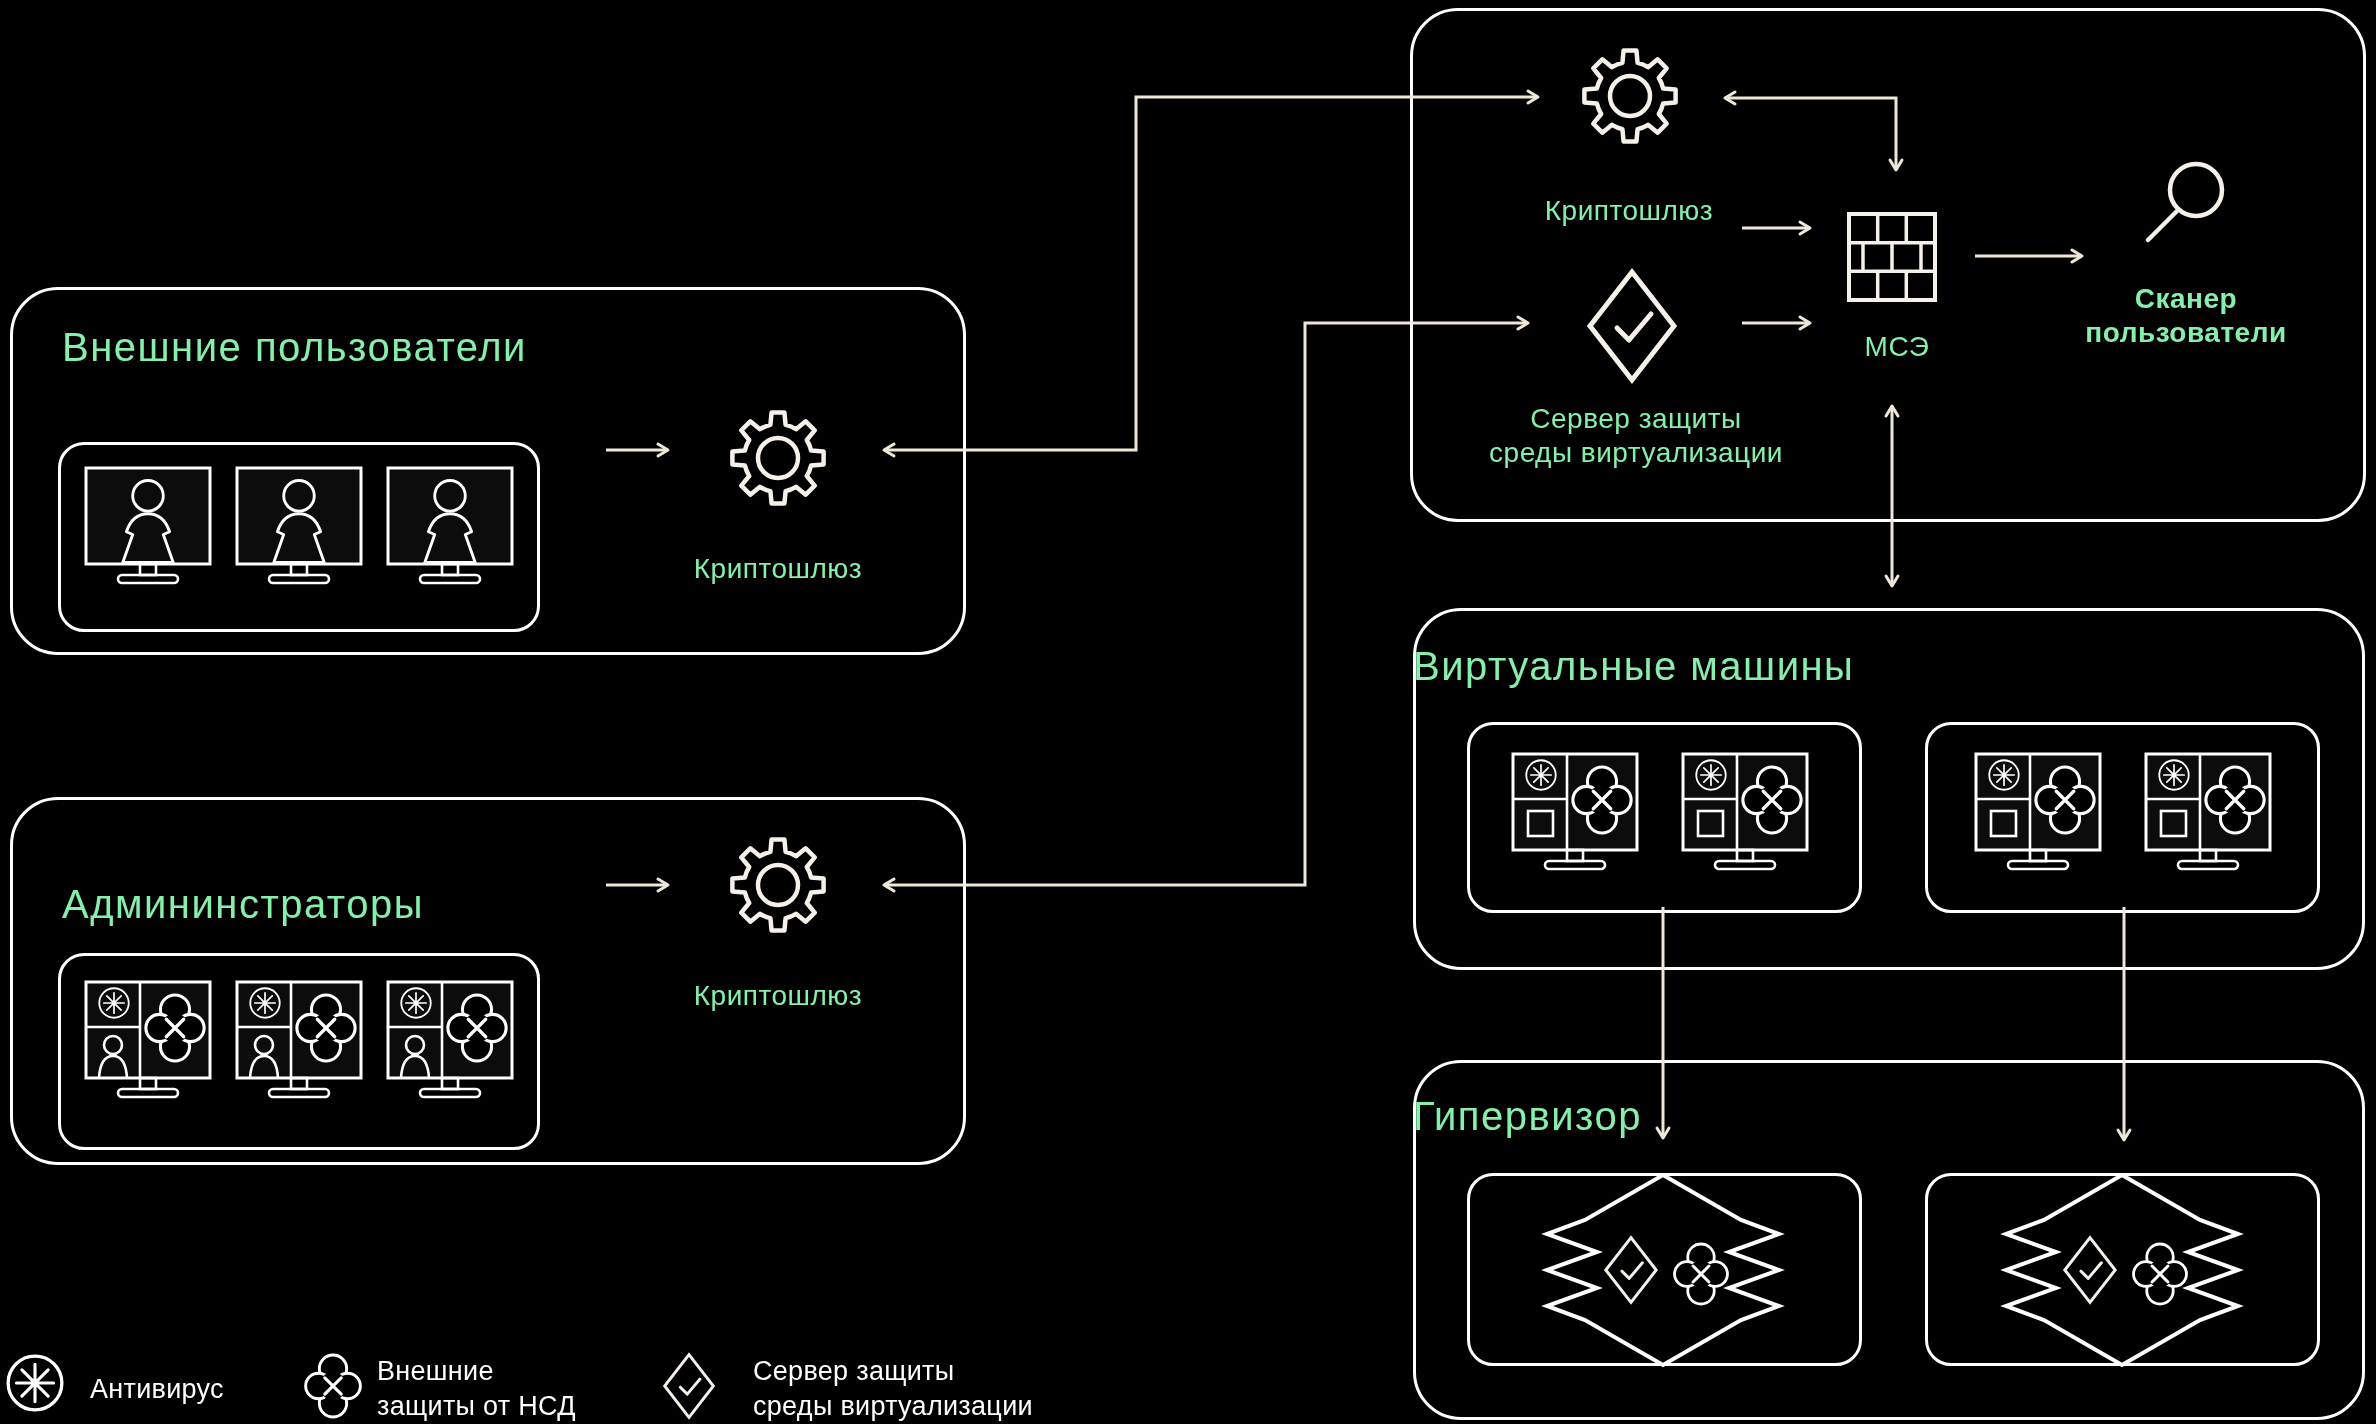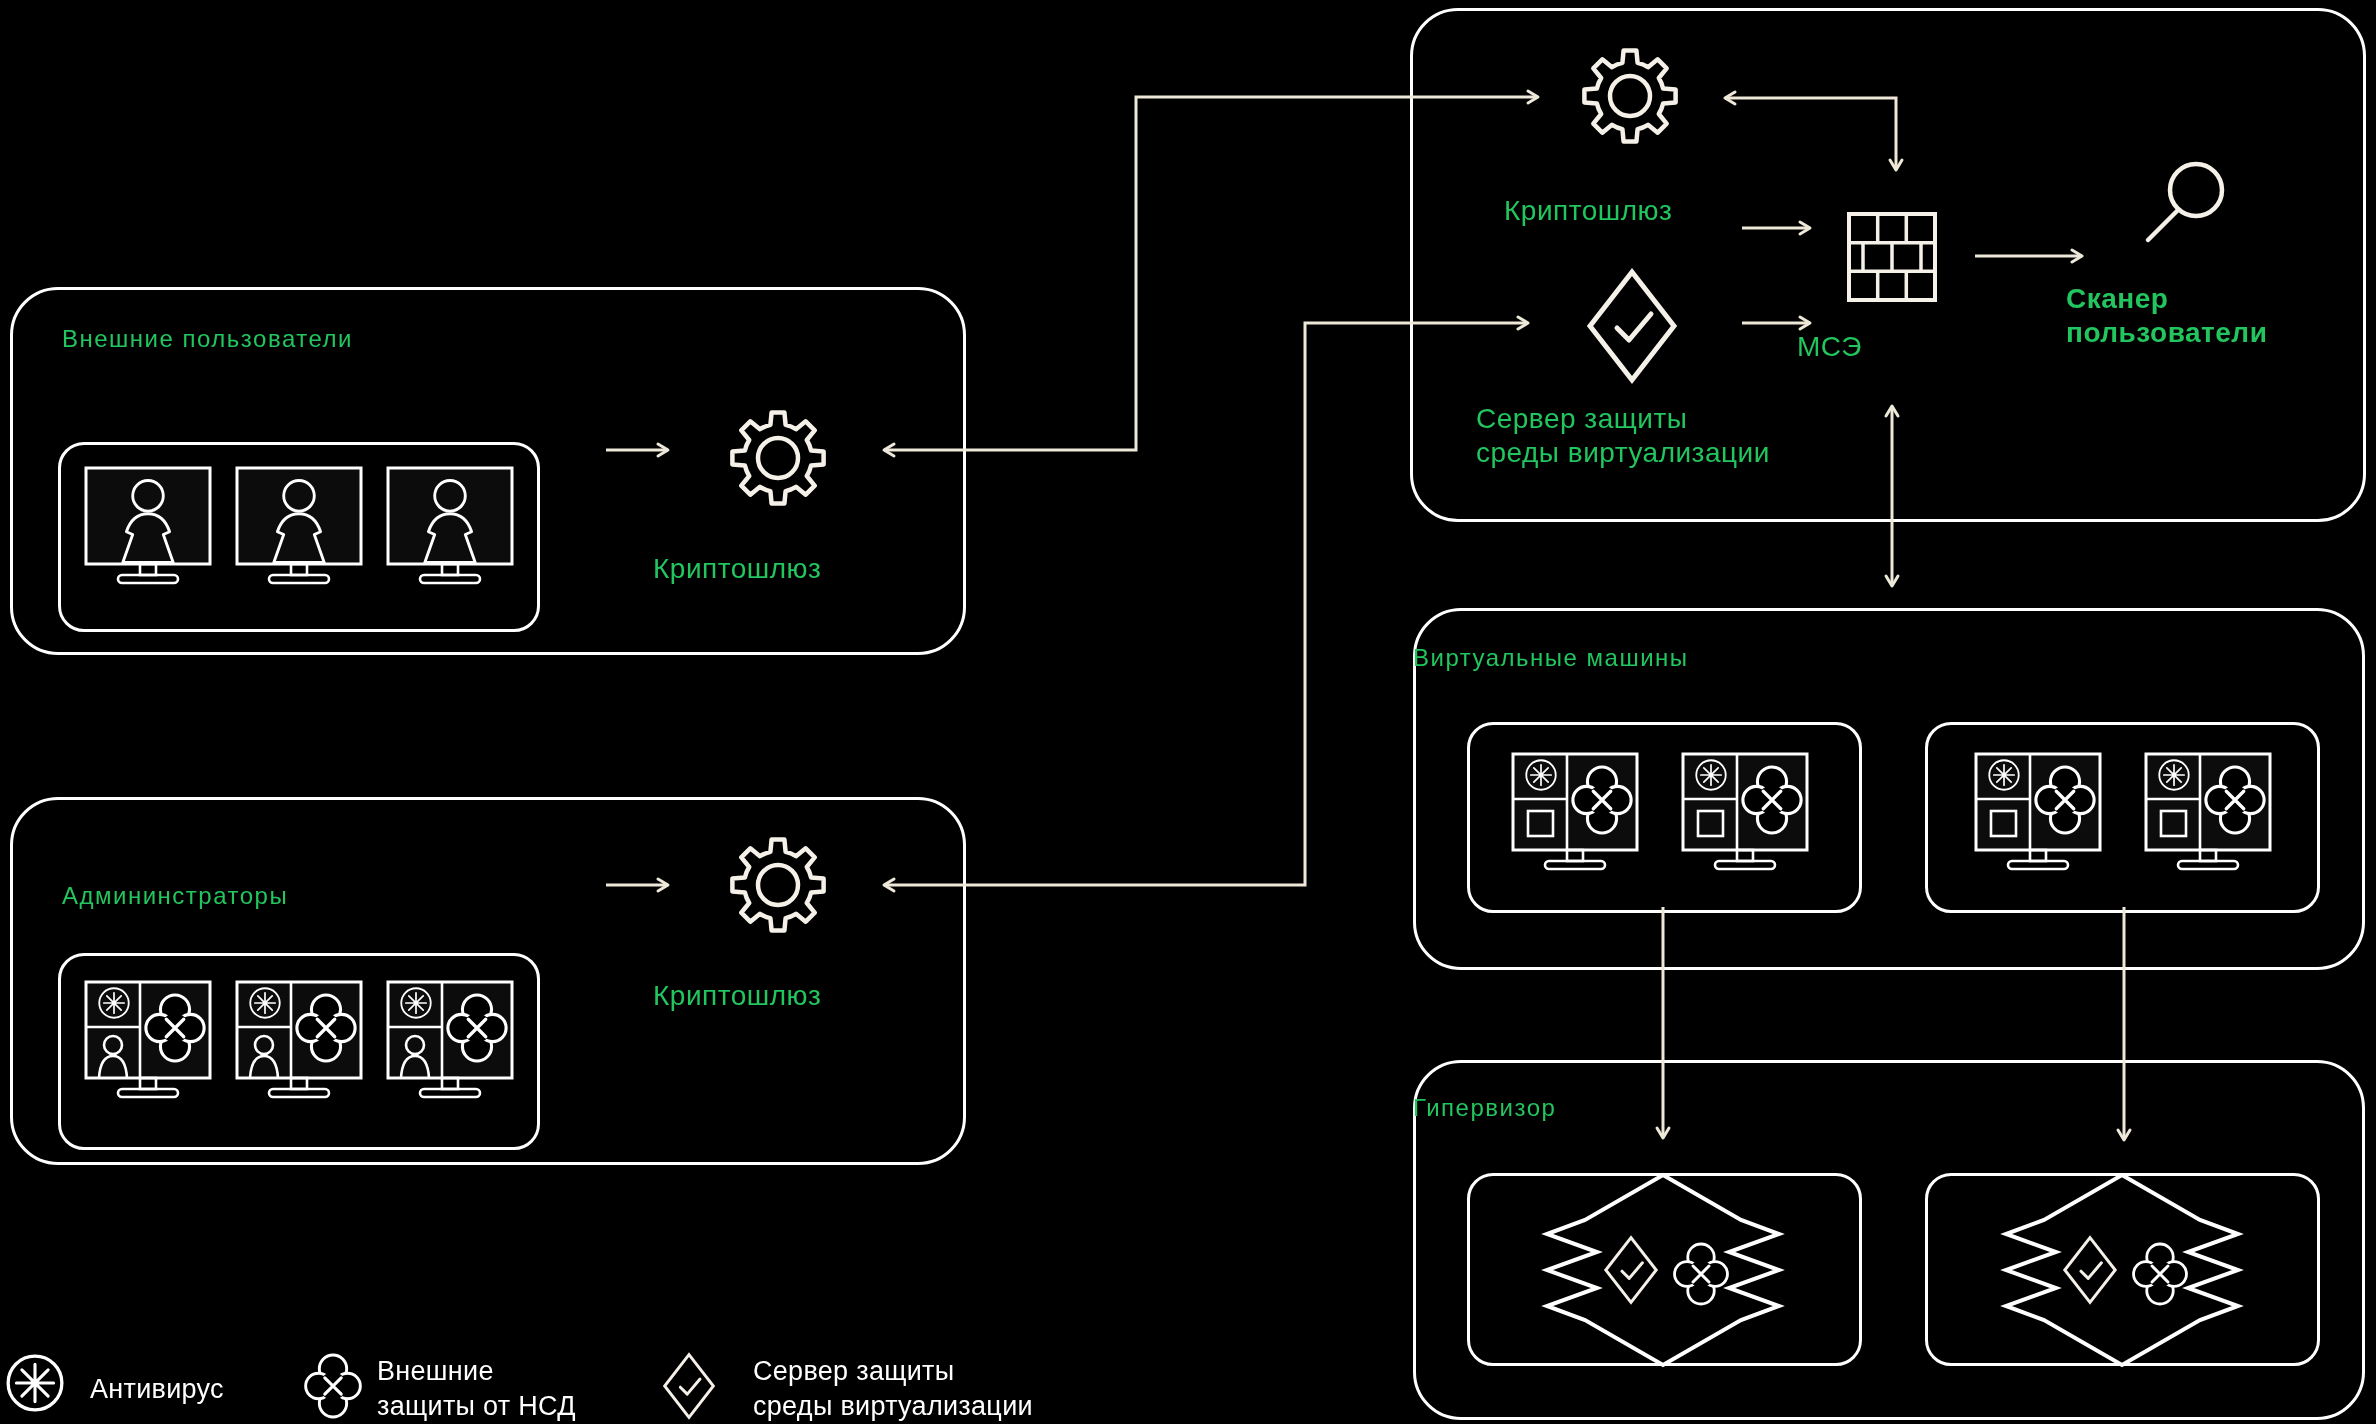--- a/index.html
+++ b/index.html
@@ -1,22 +1,22 @@
 <!DOCTYPE html>
 <html><head>
 <meta charset="utf-8">
 <style>
   html,body{margin:0;padding:0;background:#000;}
   .canvas{position:relative;width:2376px;height:1424px;background:#000;overflow:hidden;
           font-family:"Liberation Sans",sans-serif;color:#fff;}
   .box{position:absolute;border:3px solid #fff;border-radius:48px;background:transparent;}
   .inner-box{position:absolute;border:3px solid #fff;border-radius:26px;background:transparent;}
-  .title{position:absolute;font-size:24px;letter-spacing:1.5px;color:#22c55e;white-space:nowrap;}
+  .title{position:absolute;font-size:40px;letter-spacing:1.5px;color:#86efac;white-space:nowrap;}
   .title.centered{text-align:left;}
-  .label{position:absolute;font-size:28px;letter-spacing:0.5px;color:#22c55e;line-height:1.22;white-space:nowrap;}
+  .label{position:absolute;font-size:28px;letter-spacing:0.5px;color:#86efac;text-align:center;line-height:1.22;white-space:nowrap;}
   .label-left{position:absolute;font-size:27px;letter-spacing:0.3px;color:#fff;text-align:left;line-height:1.3;white-space:nowrap;}
   .icon{position:absolute;}
   svg{display:block;overflow:visible;}
   .overlay{position:absolute;left:0;top:0;pointer-events:none;}
 </style>
 </head>
 <body>
 
 <div class="canvas">
 

